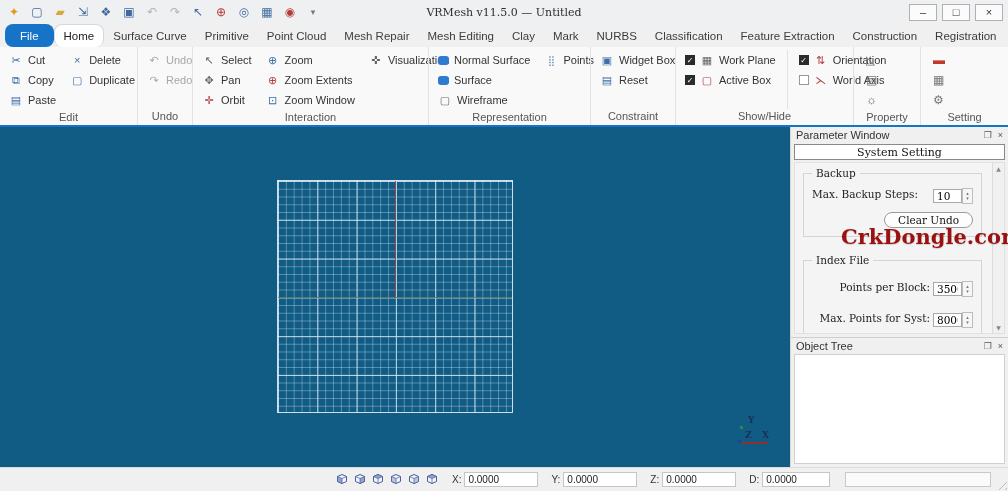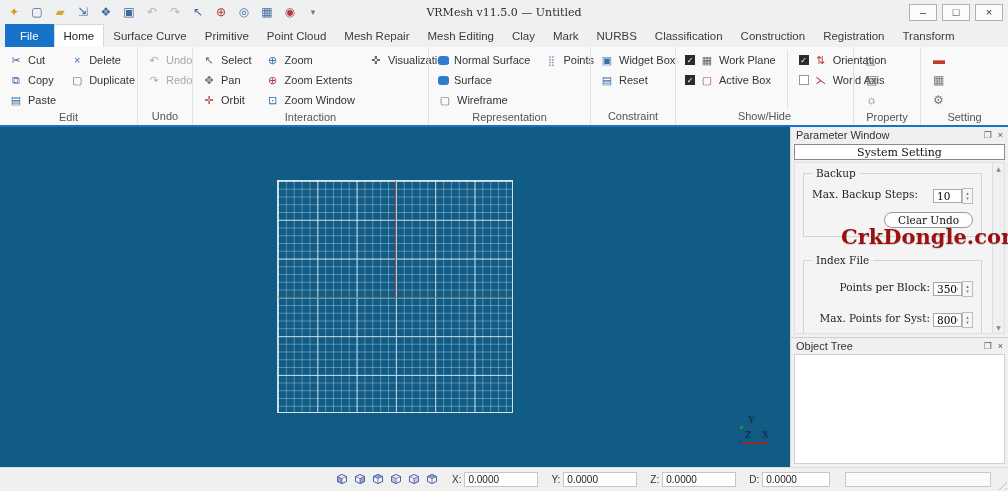--- a/index.html
+++ b/index.html
@@ -14,21 +14,21 @@
   .qat .ico.folder { color:#d7a93c; }
   .qat .ico.dis { color:#b4b4b4; }
   .qat .ico.redish { color:#b23a3a; }
   .qat .ico.small { font-size:9px; color:#777; }
   .title { position:absolute; left:0; right:0; text-align:center; font-family:"DejaVu Serif",serif; font-size:11px; color:#2e2e2e; pointer-events:none; }
   .winbtns { margin-left:auto; display:flex; gap:5px; padding-right:5px; z-index:2; }
   .winbtn { width:28px; height:17px; border:1px solid #b0b0b0; background:#fbfbfb; display:flex; align-items:center; justify-content:center; font-size:11px; color:#333; }
 
   
   .tabrow { height:23px; background:#f0f0f0; display:flex; align-items:stretch; padding-left:5px; font-size:11.5px; color:#3c3c3c; }
-  .tab { display:flex; align-items:center; padding:0 9px; white-space:nowrap; }
+  .tab { display:flex; align-items:center; padding:0 9px; white-space:nowrap;border-radius:8px; }
   .tab.file { background:#1673c8; color:#fff; padding:0 15px; }
   .tab.active { background:#fff; border:1px solid #d8d8d8; border-bottom:none; color:#222; }
 
   
   .ribbon { height:80px; background:#f9f9f9; border-bottom:2px solid #1673c8; display:flex; }
   .group { padding:3px 6px 0 6px; display:flex; flex-direction:column; }
   .group + .group { border-left:1px solid #e2e2e2; }
   .gbody { display:flex; gap:8px; flex:1; align-items:flex-start; }
   .gcol { display:flex; flex-direction:column; }
   .gcol.sep { border-left:1px solid #e2e2e2; padding-left:8px; align-self:stretch; }
@@ -143,20 +143,21 @@
   <span class="tab active">Home</span>
   <span class="tab">Surface Curve</span>
   <span class="tab">Primitive</span>
   <span class="tab">Point Cloud</span>
   <span class="tab">Mesh Repair</span>
   <span class="tab">Mesh Editing</span>
   <span class="tab">Clay</span>
   <span class="tab">Mark</span>
   <span class="tab">NURBS</span>
   <span class="tab">Classification</span>
+  <span class="tab">Feature Extraction</span>
   <span class="tab">Construction</span>
   <span class="tab">Registration</span>
   <span class="tab">Transform</span>
 
 </div>
 
 <div class="ribbon">
   <div class="group" style="width:137px">
     <div class="gbody">
       <div class="gcol">

